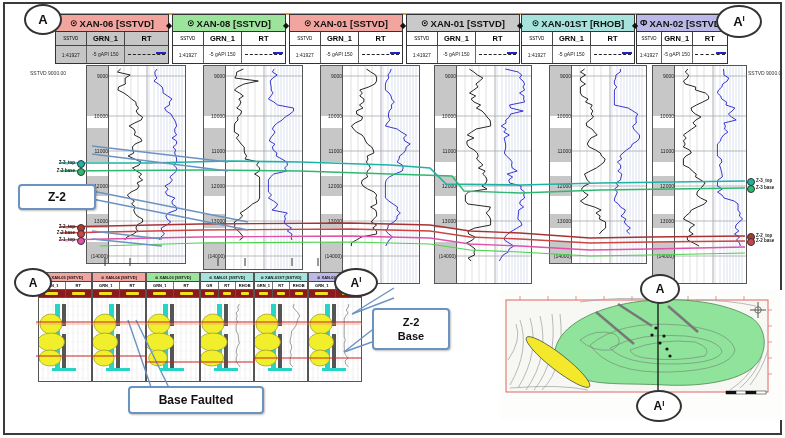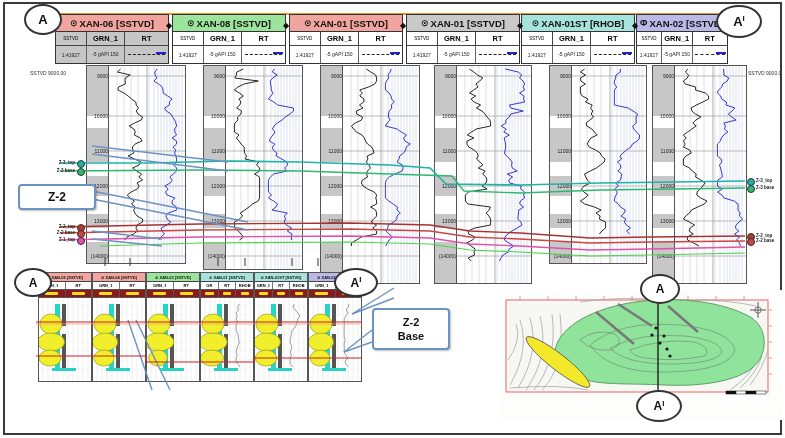--- a/index.html
+++ b/index.html
@@ -697,20 +697,21 @@
             <ellipse cx="11" cy="60" rx="9.875214234402037" ry="8" fill="#f1ee2b" stroke="#9a9a20" stroke-width="0.7"></ellipse>
             <polyline points="39.9,6 39.3,9 37.2,12 39.1,15 36.6,18 35.2,21 35.2,24 35.3,27 35.2,30 35.2,33 35.2,36 35.2,39 36.3,42 35.2,45 35.2,48 35.4,51 35.2,54 36.6,57 38.9,60 36.0,63 36.7,66 39.5,69" fill="none" stroke="#777" stroke-width="0.7"></polyline>
           </svg></div>
       </div>
     </div>
 
   <div class="callout" id="co-z2base">
     <span>Z-2</span>
     <span>Base</span>
   </div>
+  <div class="callout" id="co-basefault">Base Faulted</div>
 
   <svg class="abs" id="map-svg" viewBox="0 0 282 130">
       <rect x="0" y="0" width="282" height="130" fill="#fdfdfb"></rect>
       <rect x="6" y="10" width="262" height="92" fill="#f7f7f4" stroke="#e06666" stroke-width="1"></rect>
       <line x1="20" y1="6" x2="20" y2="10" stroke="#e06666" stroke-width="0.7"></line>
       <line x1="48" y1="6" x2="48" y2="10" stroke="#e06666" stroke-width="0.7"></line>
       <line x1="76" y1="6" x2="76" y2="10" stroke="#e06666" stroke-width="0.7"></line>
       <line x1="104" y1="6" x2="104" y2="10" stroke="#e06666" stroke-width="0.7"></line>
       <line x1="132" y1="6" x2="132" y2="10" stroke="#e06666" stroke-width="0.7"></line>
       <line x1="160" y1="6" x2="160" y2="10" stroke="#e06666" stroke-width="0.7"></line>

